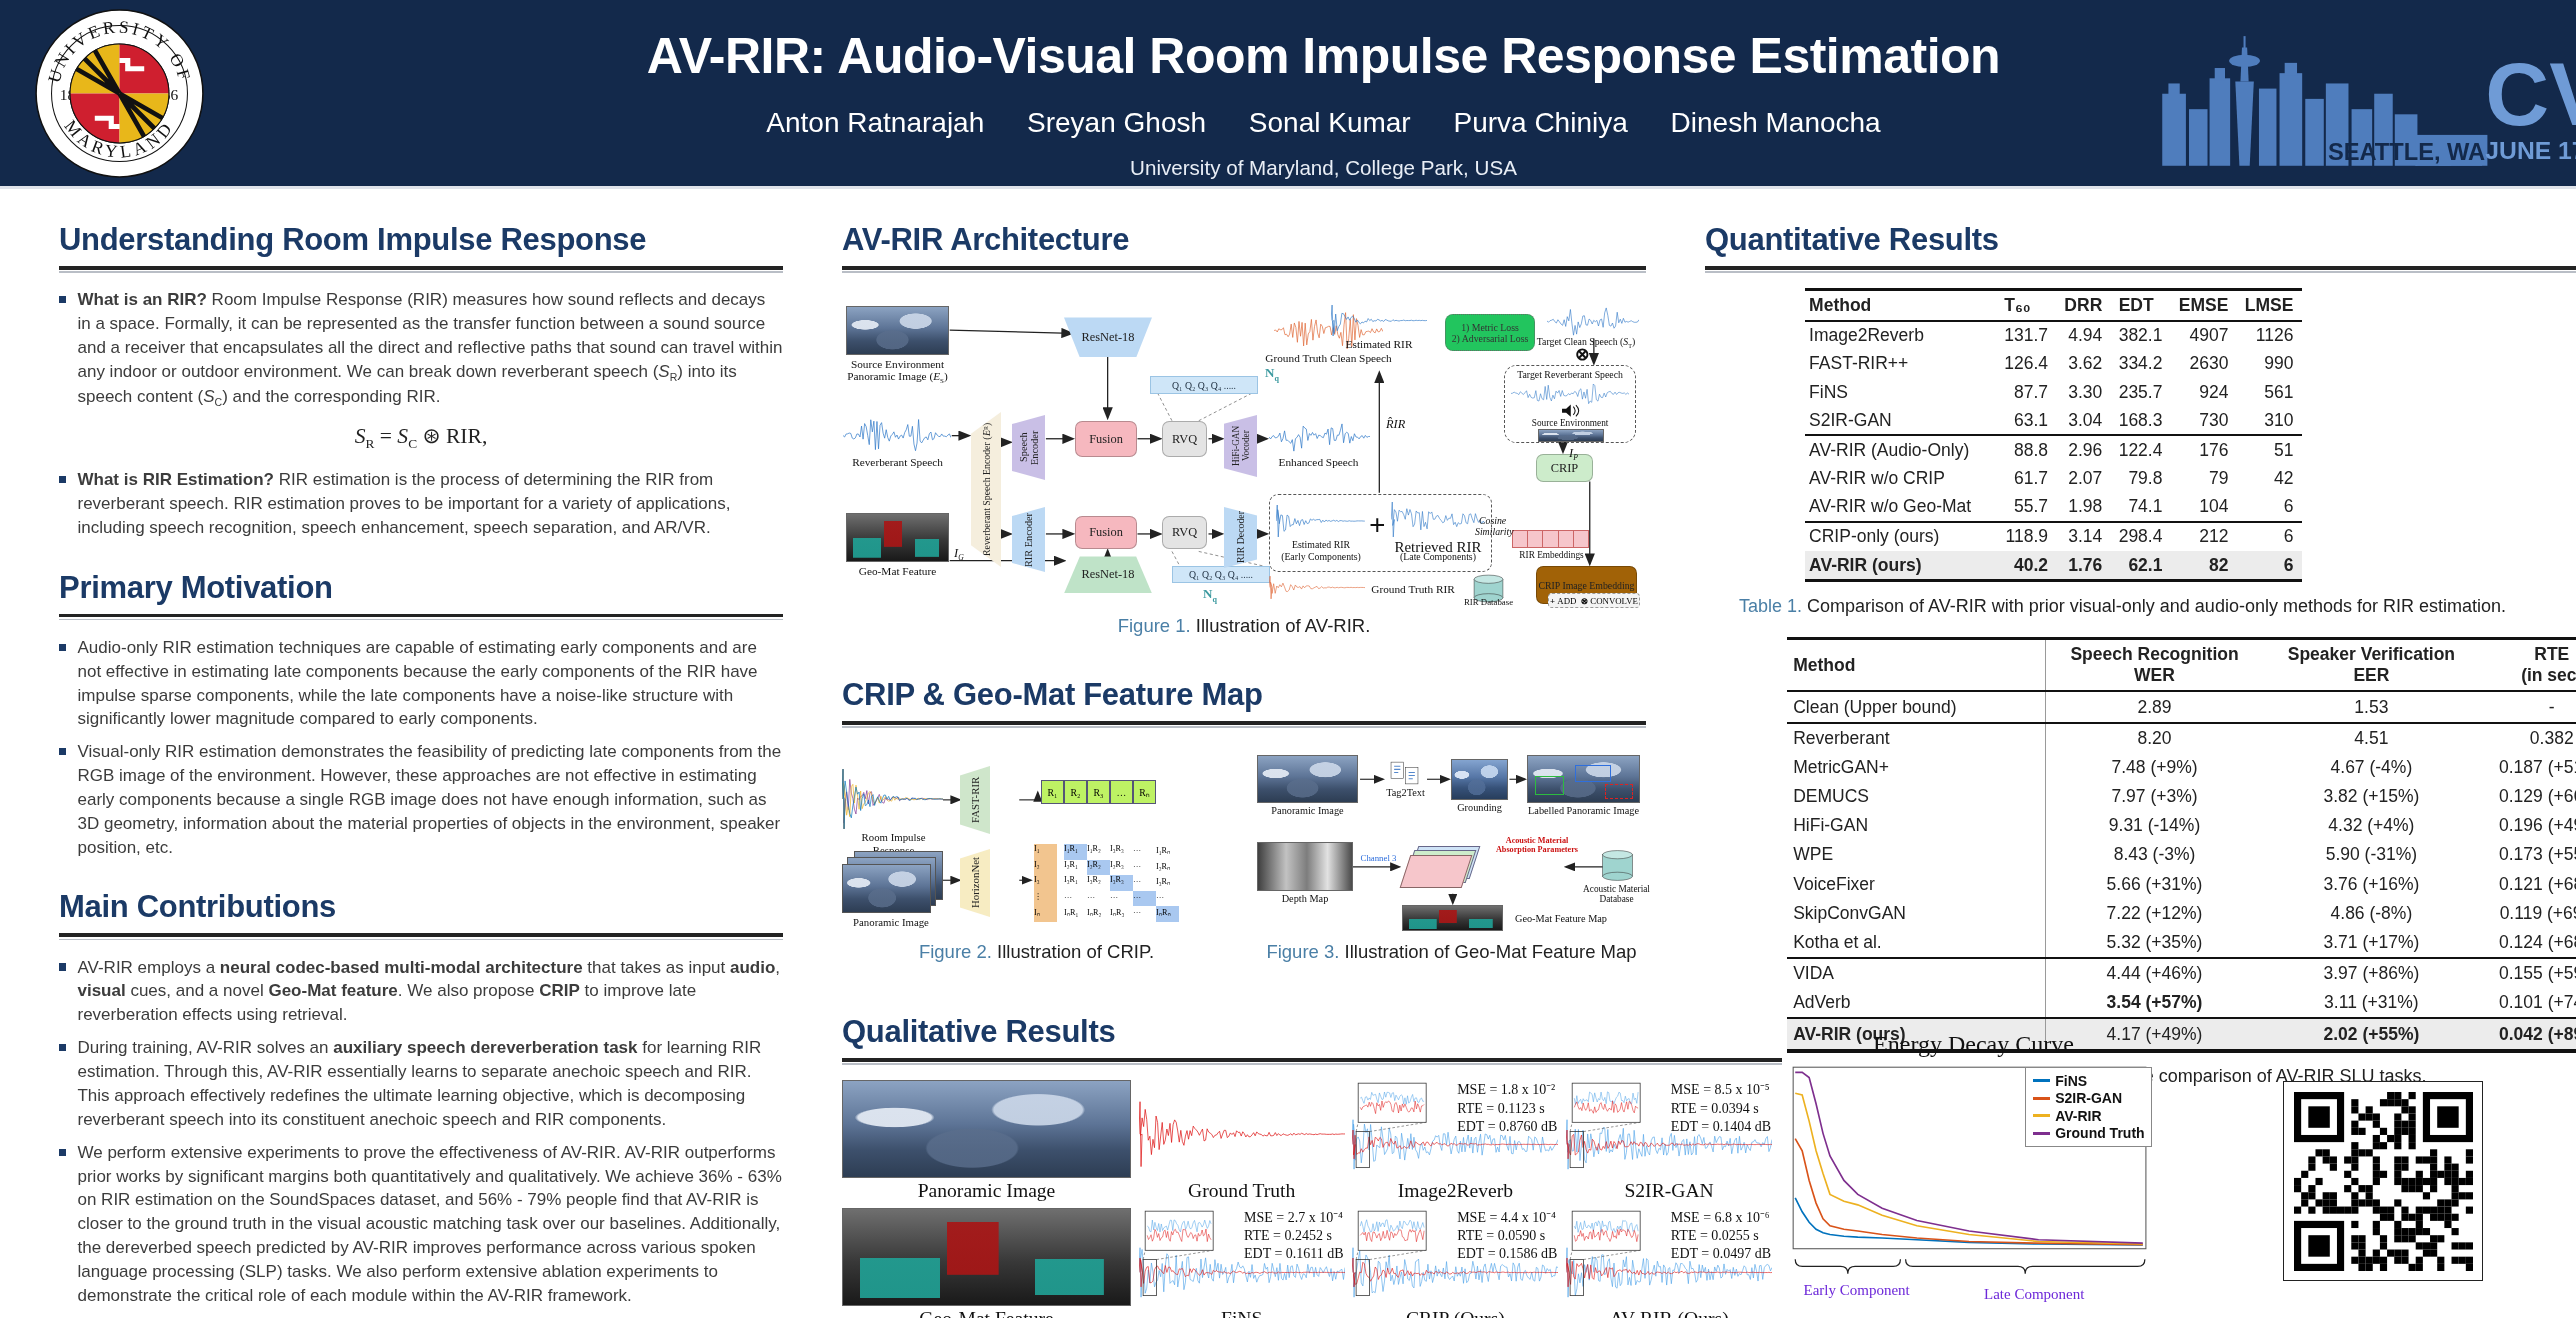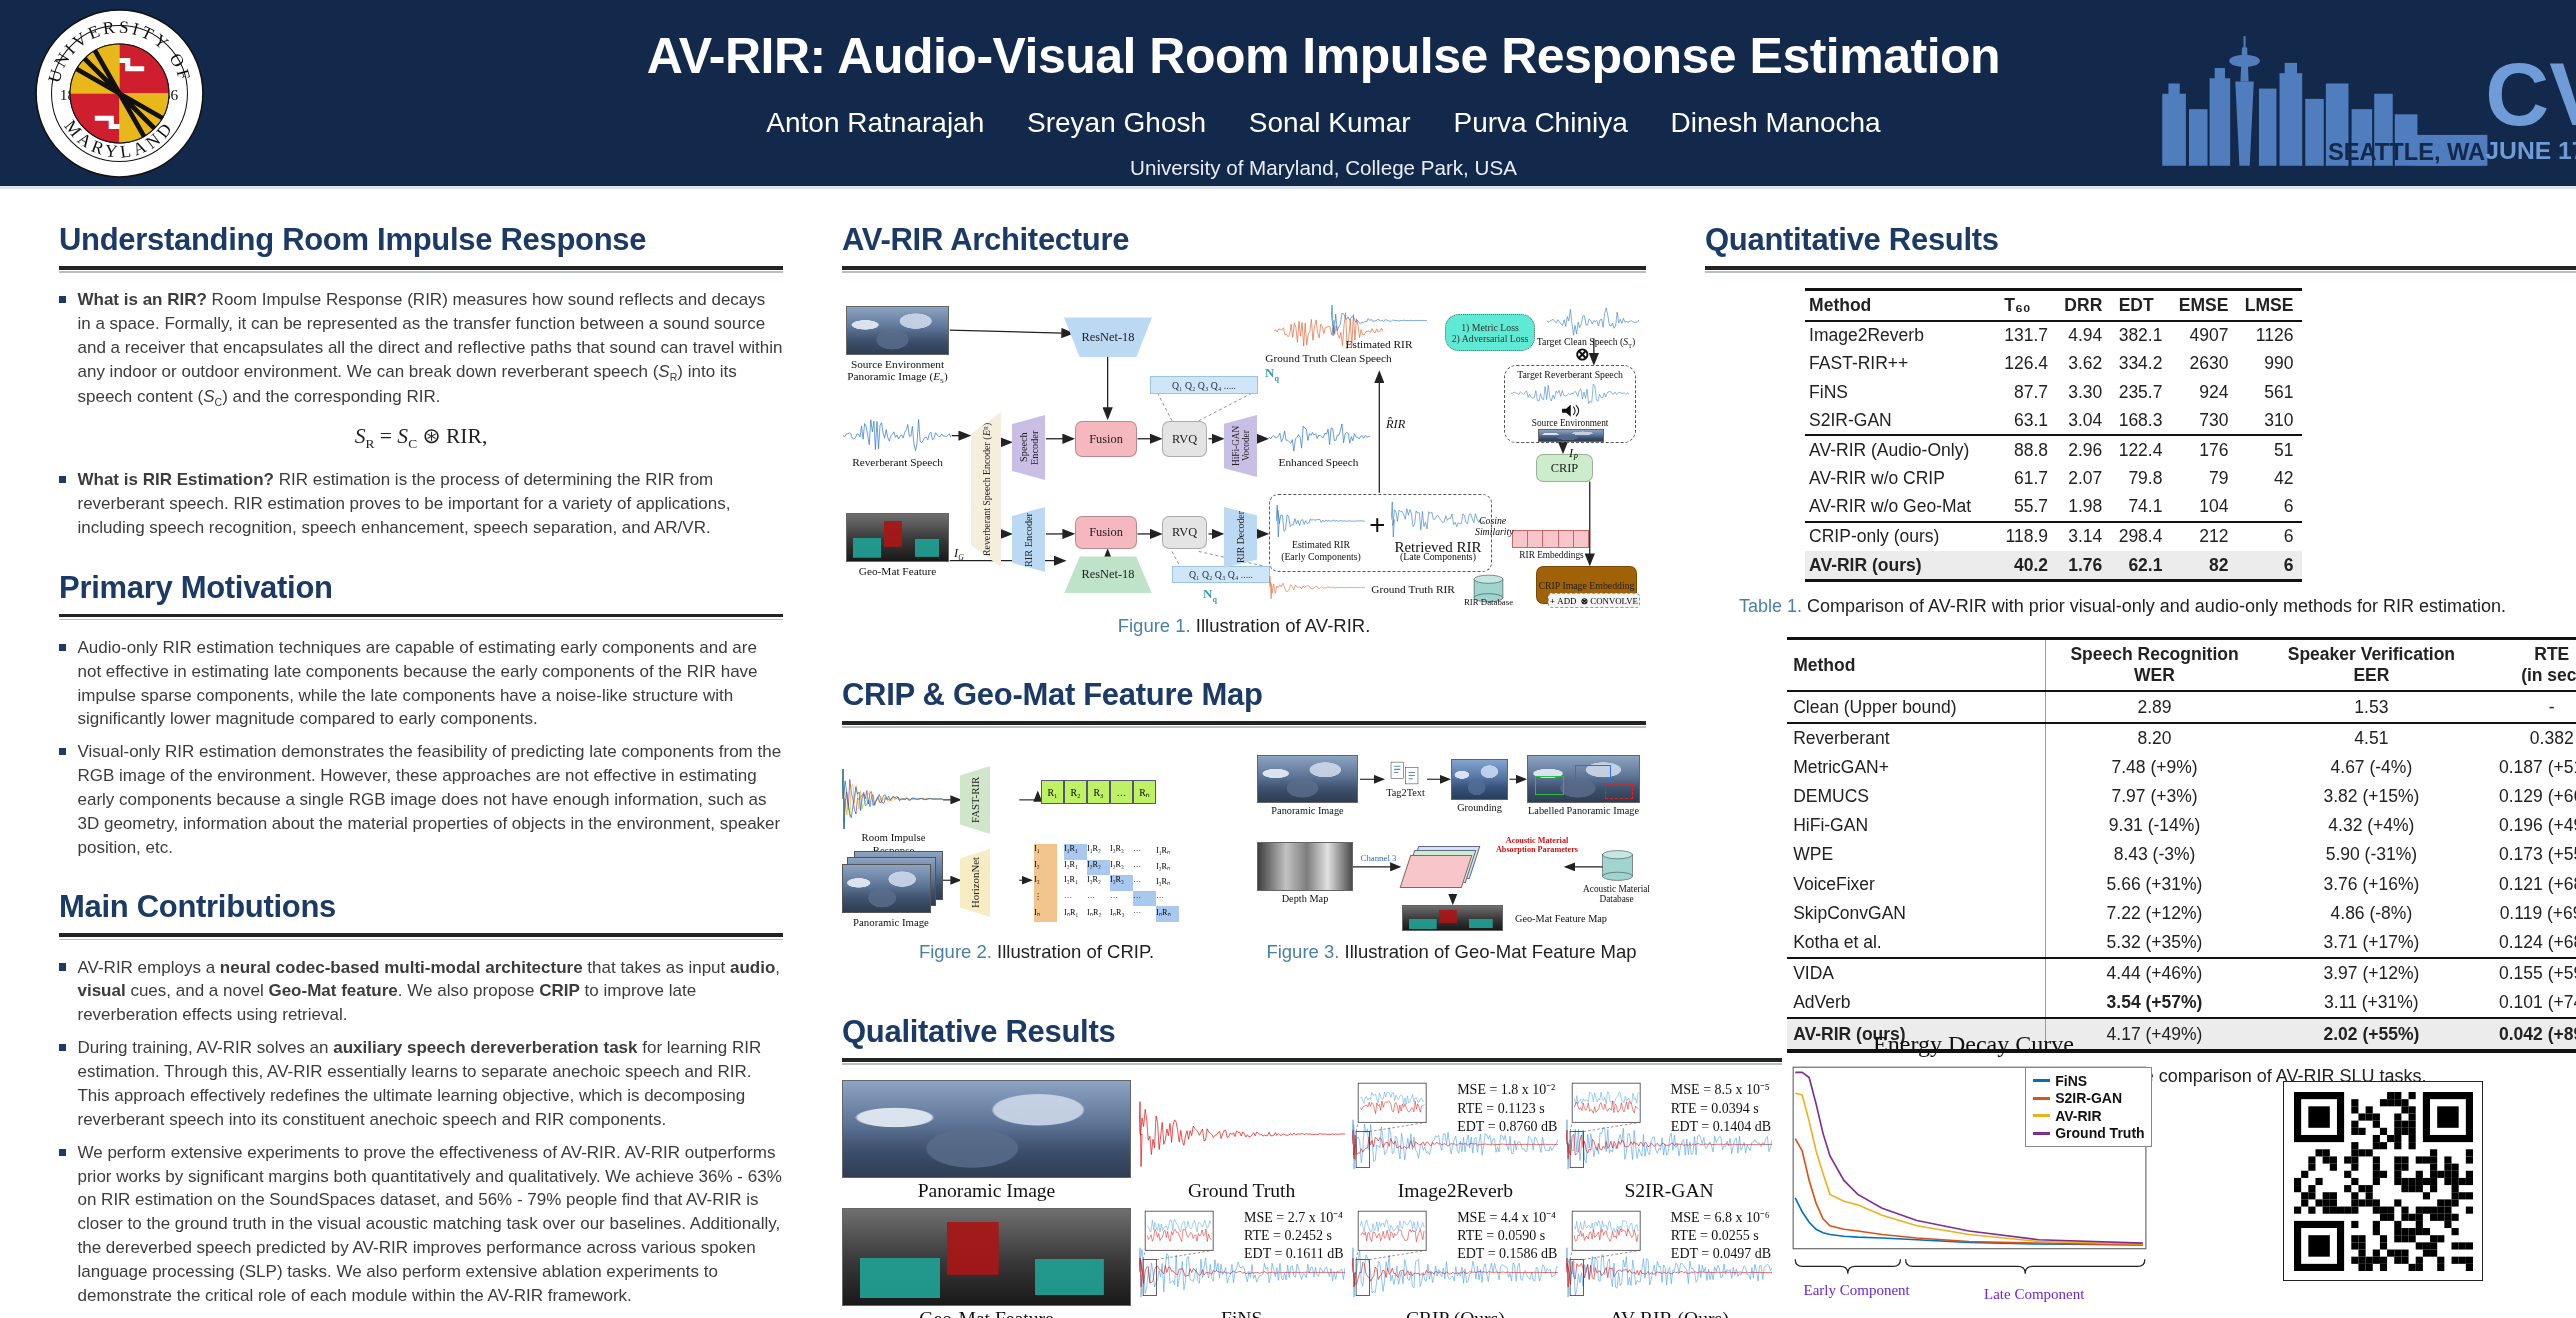--- a/index.html
+++ b/index.html
@@ -38,21 +38,21 @@
   .alabel { position:absolute; text-align:center; font-size:11.3px; color:#111; line-height:1.15; }
   .ml { font-size:12.4px; font-style:italic; }
   .block { position:absolute; display:flex; align-items:center; justify-content:center; text-align:center; color:#222; border:0.5px solid rgba(0,0,0,0.25); }
   .vtext { writing-mode:vertical-rl; transform:rotate(180deg); }
   .trap-r { clip-path:polygon(0 0,100% 14%,100% 86%,0 100%); border:none; }
   .trap-l { clip-path:polygon(0 14%,100% 0,100% 100%,0 86%); border:none; }
   .trap-down { clip-path:polygon(0 0,100% 0,82% 100%,18% 100%); border:none; }
   .trap-up { clip-path:polygon(18% 0,82% 0,100% 100%,0 100%); border:none; }
   .round { border-radius:7.2px; }
   .dashed-box { position:absolute; border:1px dashed #555; border-radius:9.3px; }
-  .dotted-box { position:absolute; border:1px dotted #666; background:#5eead4; border-radius:14px; display:flex; flex-direction:column; justify-content:center; text-align:center; font-size:9.8px; color:#333; }
+  .dotted-box { position:absolute; border:1px dotted #666; background:#22c55e; border-radius:8px; display:flex; flex-direction:column; justify-content:center; text-align:center; font-size:9.8px; color:#333; }
   .tokens { position:absolute; background:#cfe6f8; border:0.5px solid #9bc4e4; font-size:9.8px; display:flex; align-items:center; justify-content:center; color:#234; }
   .nq { position:absolute; color:#3d9aa0; font-size:13px; font-weight:700; }
   .pano-img { background:
       radial-gradient(ellipse at 18% 38%, rgba(225,232,242,0.95) 0 11%, transparent 12%),
       radial-gradient(ellipse at 68% 30%, rgba(204,216,233,0.9) 0 16%, transparent 17%),
       radial-gradient(ellipse at 45% 70%, rgba(90,110,140,0.8) 0 20%, transparent 21%),
       linear-gradient(180deg,#8ca3c2 0%,#5d7496 45%,#3d506c 72%,#2d3d53 100%); border:0.5px solid #666; }
   .geomat-img { background:
       linear-gradient(0deg, rgba(32,162,150,0.9), rgba(32,162,150,0.9)) 8% 88%/28% 42% no-repeat,
       linear-gradient(0deg, rgba(168,22,22,0.92), rgba(168,22,22,0.92)) 44% 30%/18% 55% no-repeat,
@@ -867,21 +867,21 @@
               <td>Kotha et al.</td>
               <td>5.32 (+35%)</td>
               <td>3.71 (+17%)</td>
               <td>0.124 (+68%)</td>
             </tr>
           </tbody>
           <tbody>
             <tr>
               <td>VIDA</td>
               <td>4.44 (+46%)</td>
-              <td>3.97 (+12%)</td>
+              <td>3.97 (+86%)</td>
               <td>0.155 (+59%)</td>
             </tr>
             <tr>
               <td>AdVerb</td>
               <td style="font-weight: 700;">3.54 (+57%)</td>
               <td>3.11 (+31%)</td>
               <td>0.101 (+74%)</td>
             </tr>
           </tbody>
           <tbody>

